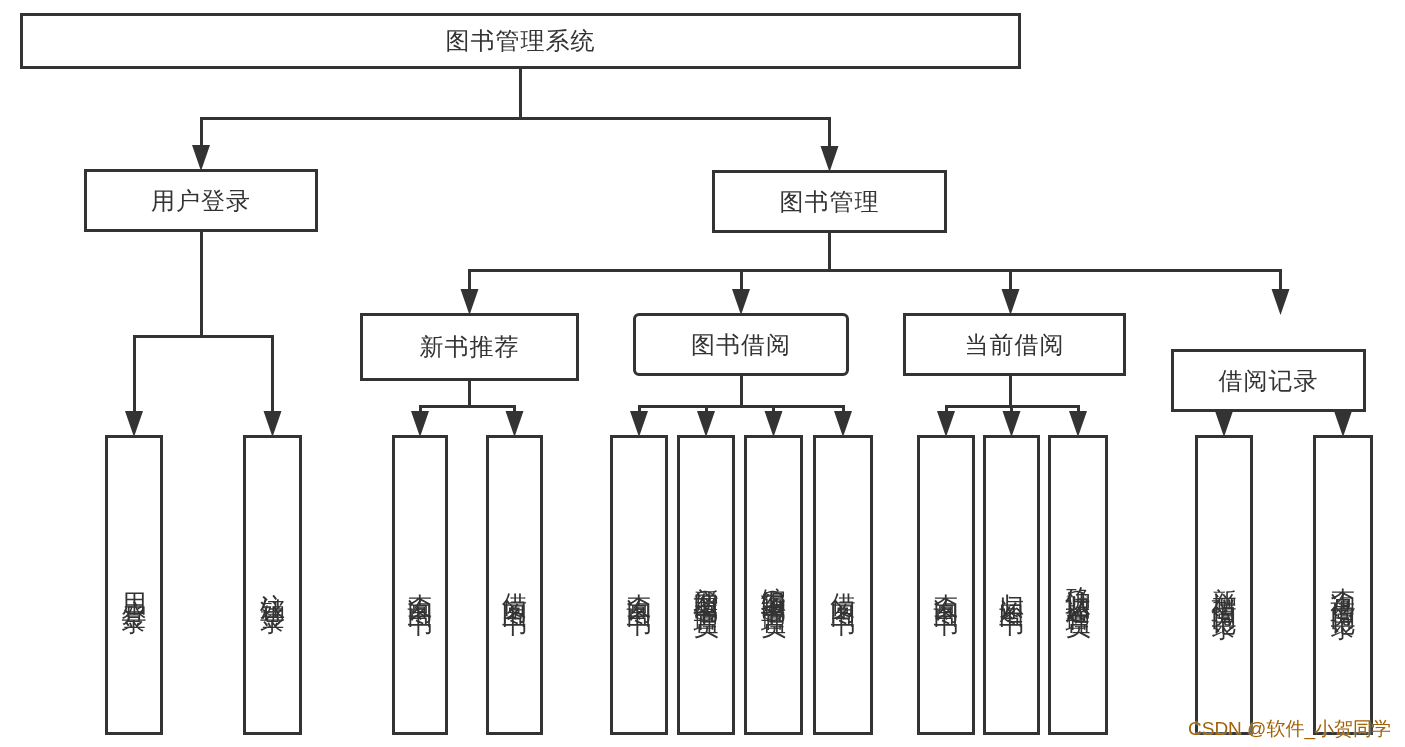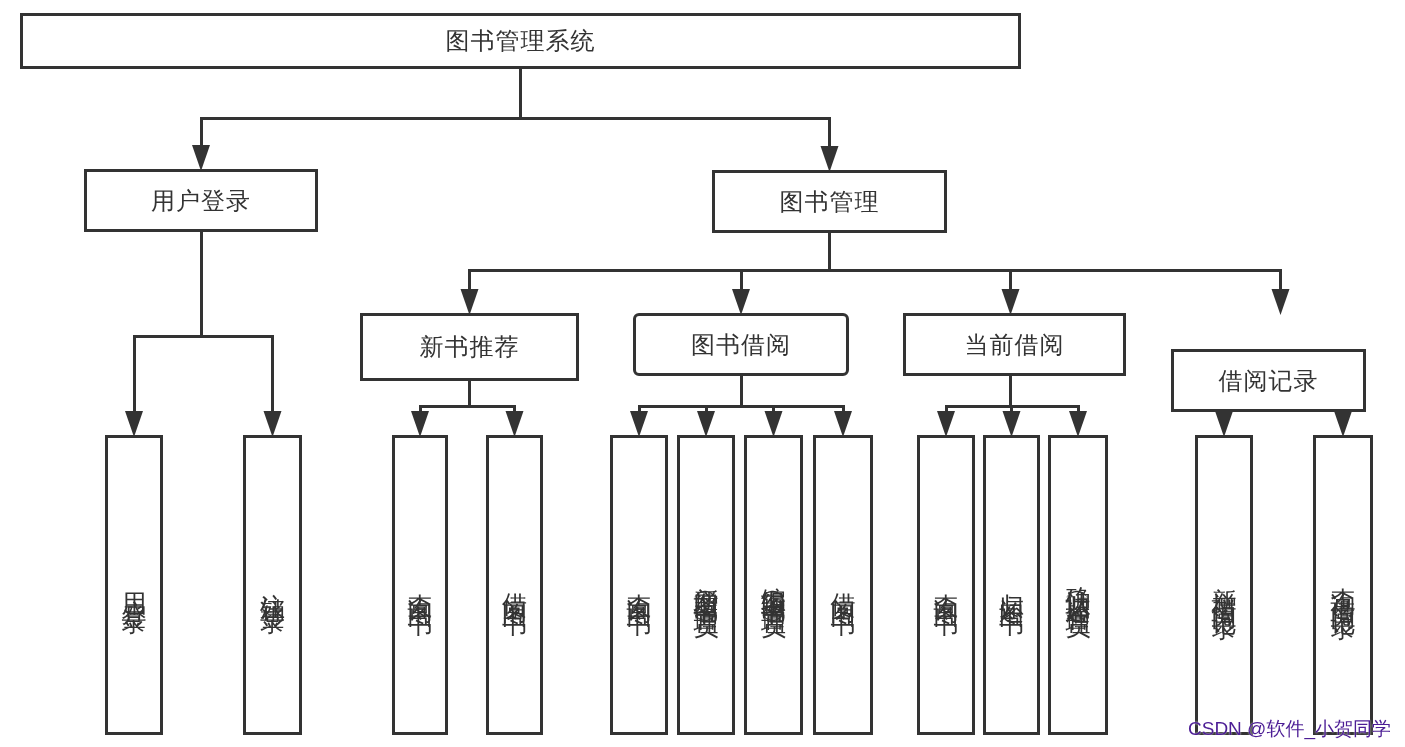--- a/index.html
+++ b/index.html
@@ -45,21 +45,21 @@
     line-height: 1;
   }
   .node.v .node-label.long {
     letter-spacing: 4px;
   }
   #watermark {
     position: absolute;
     left: 1188px;
     top: 716px;
     font-size: 19px;
-    color: #4c1d95;
+    color: #a16207;
     white-space: nowrap;
     text-shadow: 0 0 2px #ffffff;
     z-index: 5;
     text-align: center;
   }
 </style>
 </head>
 <body>
 
 <div id="stage">

